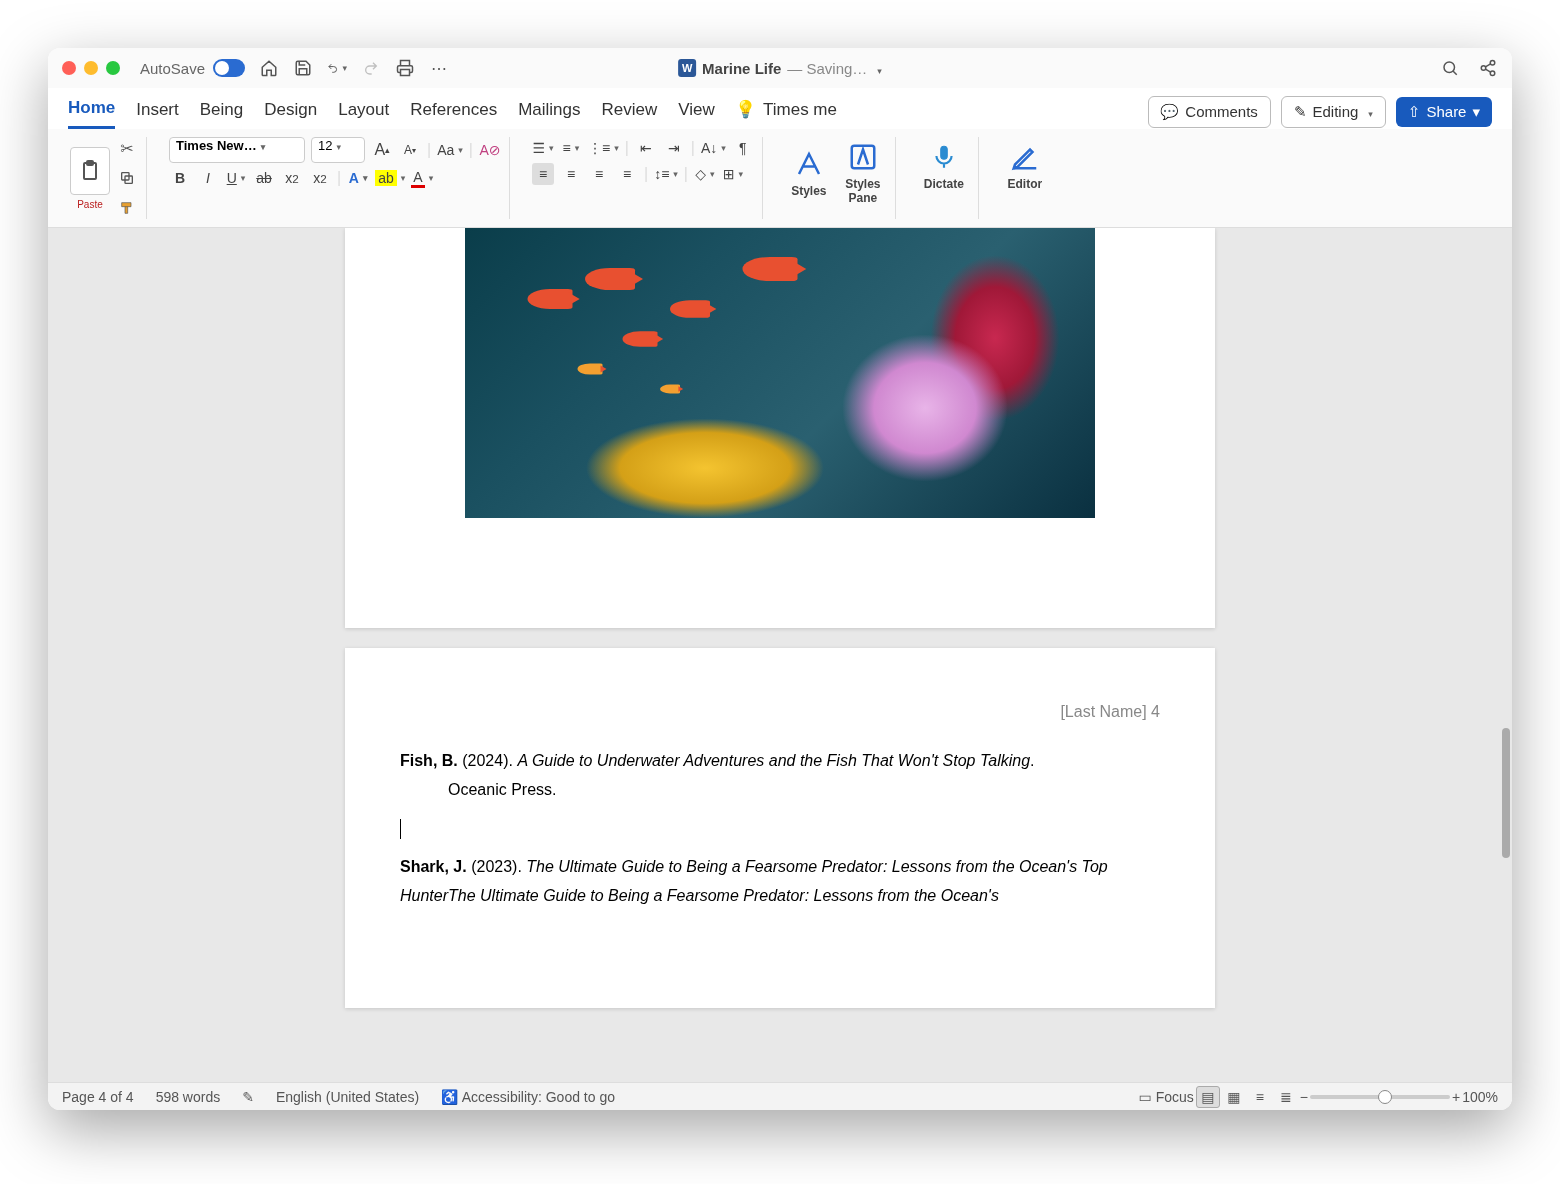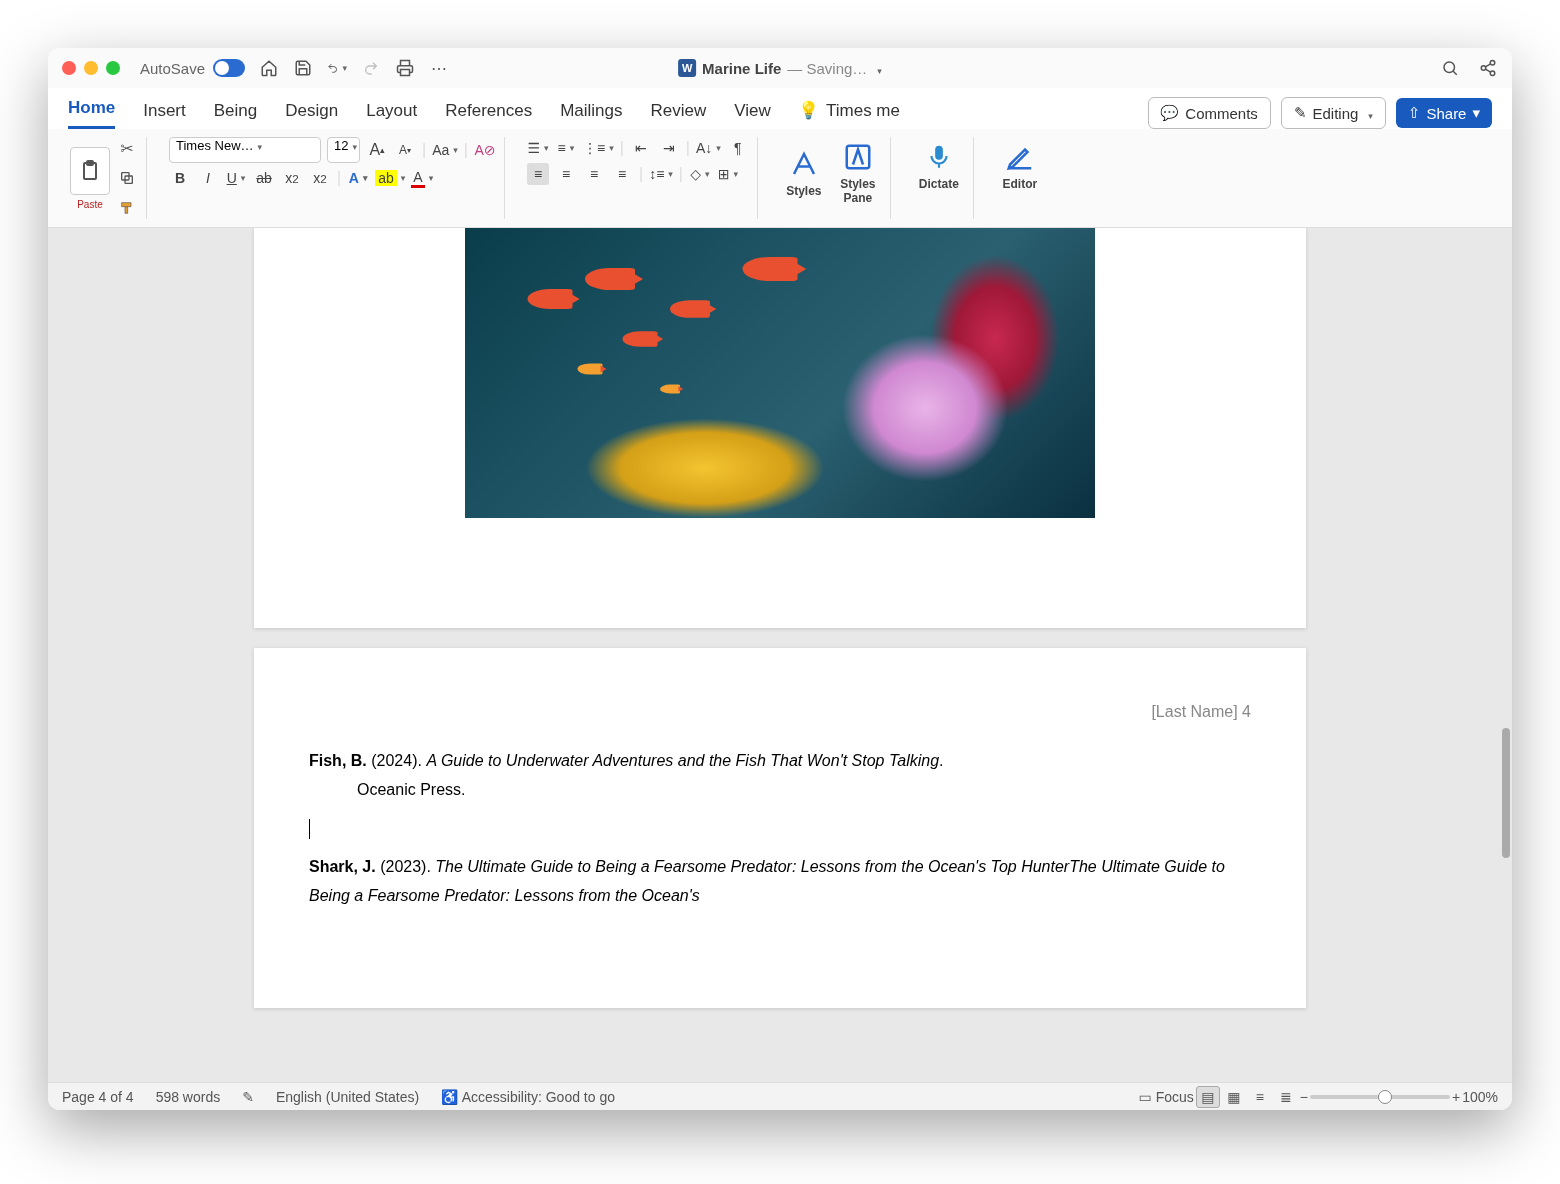--- a/index.html
+++ b/index.html
@@ -25,48 +25,48 @@
 .switch { width: 32px; height: 18px; border-radius: 9px; background: #2a6bd1; position: relative; }
 .switch::after { content: ''; position: absolute; width: 14px; height: 14px; border-radius: 50%; background: #fff; top: 2px; left: 2px; }
 .title-icons { display: flex; gap: 14px; margin-left: 14px; align-items: center; }
 .ico { width: 20px; height: 20px; display: inline-flex; align-items: center; justify-content: center; color: #555; }
 .doc-title { position: absolute; left: 50%; transform: translateX(-50%); font-size: 15px; color: #444; display: flex; align-items: center; gap: 6px; }
 .doc-title .w { width: 18px; height: 18px; background: #2b5797; border-radius: 3px; display: inline-flex; align-items: center; justify-content: center; color: #fff; font-size: 11px; font-weight: bold; }
 .doc-title .saving { color: #888; }
 .title-right { margin-left: auto; display: flex; gap: 18px; }
 
 
-.tabs { display: flex; gap: 28px; padding: 6px 20px 0; font-size: 17px; color: #333; align-items: flex-end; }
+.tabs { display: flex; gap: 21px; padding: 6px 20px 0; font-size: 17px; color: #333; align-items: center; }
 .tabs .tab { padding: 4px 0 8px; cursor: pointer; }
 .tabs .tab.active { color: #185abd; font-weight: 600; border-bottom: 3px solid #185abd; }
 .tabs .tellme { display: flex; align-items: center; gap: 6px; }
 .tabs-right { margin-left: auto; display: flex; gap: 10px; align-items: center; }
 .pill { border: 1px solid #bbb; border-radius: 6px; padding: 6px 12px; font-size: 15px; display: flex; align-items: center; gap: 6px; background: #fff; }
 .share-btn { background: #185abd; color: #fff; border: none; }
 
 
 .ribbon { display: flex; padding: 8px 14px; gap: 14px; background: #fafafa; border-bottom: 1px solid #ddd; align-items: stretch; }
 .group { display: flex; flex-direction: column; align-items: center; gap: 4px; padding: 0 8px; border-right: 1px solid #ddd; }
 .group:last-child { border-right: none; }
 .group-row { display: flex; gap: 6px; align-items: center; }
 .group-col { display: flex; flex-direction: column; gap: 4px; align-items: center; }
 .paste-big { width: 40px; height: 48px; border: 1px solid #ccc; border-radius: 4px; display: flex; flex-direction: column; align-items: center; justify-content: center; font-size: 10px; background: #fff; }
 .group-label { font-size: 10px; color: #b91c1c; }
 .sm-ico { width: 22px; height: 22px; display: inline-flex; align-items: center; justify-content: center; color: #555; border-radius: 3px; }
 .font-sel { border: 1px solid #ccc; border-radius: 4px; height: 26px; font-size: 13px; padding: 0 18px 0 6px; background: #fff; position: relative; }
-.font-sel.wide { width: 152px; }
-.font-sel.narrow { width: 33px; }
+.font-sel.wide { width: 136px; font-weight: bold; }
+.font-sel.narrow { width: 54px; }
 .caret::after { content: '▾'; font-size: 9px; color: #666; margin-left: 4px; }
 .btn-ico { min-width: 22px; height: 22px; display: inline-flex; align-items: center; justify-content: center; font-size: 14px; color: #444; }
 .big-btn { display: flex; flex-direction: column; align-items: center; gap: 2px; font-size: 12px; color: #444; padding: 2px 6px; font-weight: bold; }
 .big-btn .top { width: 36px; height: 36px; display: flex; align-items: center; justify-content: center; }
 
 
 .docarea { flex: 1; background: #e8e8e8; overflow: auto; display: flex; flex-direction: column; align-items: center; padding: 0 0 20px; position: relative; }
-.page { width: 1052px; background: #fff; box-shadow: 0 1px 4px rgba(0,0,0,.15); margin-top: 0; }
+.page { width: 870px; background: #fff; box-shadow: 0 1px 4px rgba(0,0,0,.15); margin-top: 0; }
 .page1 { height: 400px; display: flex; flex-direction: column; align-items: center; }
 .page2 { min-height: 360px; padding: 50px 55px; font-family: "Times New Roman", serif; font-size: 16px; line-height: 1.8; margin-top: 20px; }
 .img-wrap { width: 630px; height: 290px; background: linear-gradient(135deg, #0a3d4a 0%, #1a5060 30%, #2a6070 60%, #0a3040 100%); position: relative; overflow: hidden; }
 .coral1 { position: absolute; bottom: 0; left: 120px; width: 240px; height: 100px; background: radial-gradient(ellipse at center, #f4c430 0%, #d4a017 50%, transparent 70%); border-radius: 50% 50% 0 0; }
 .coral2 { position: absolute; bottom: 30px; right: 80px; width: 180px; height: 160px; background: radial-gradient(ellipse at center, #e8b4e8 0%, #d088d0 40%, transparent 65%); border-radius: 50%; }
 .coral3 { position: absolute; top: 20px; right: 30px; width: 140px; height: 180px; background: radial-gradient(ellipse at center, #c82850 0%, #a01838 40%, transparent 65%); border-radius: 40%; }
 .fish { position: absolute; width: 50px; height: 22px; background: #e85030; border-radius: 50% 10% 10% 50%; }
 .fish::after { content: ''; position: absolute; right: -8px; top: 4px; border-left: 12px solid #e85030; border-top: 7px solid transparent; border-bottom: 7px solid transparent; }
 .hdr-right { text-align: right; color: #888; margin-bottom: 20px; }
 .center { text-align: center; margin-bottom: 14px; }

